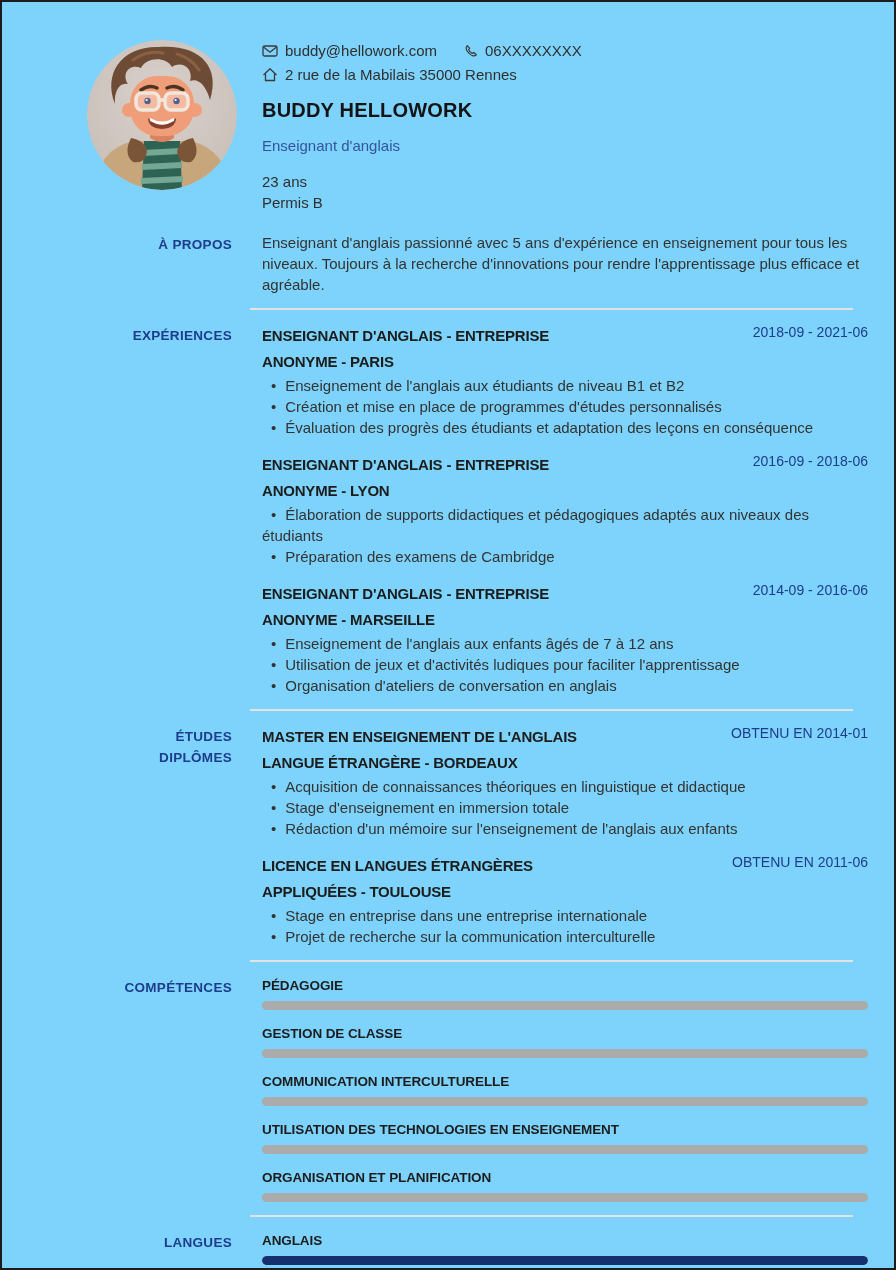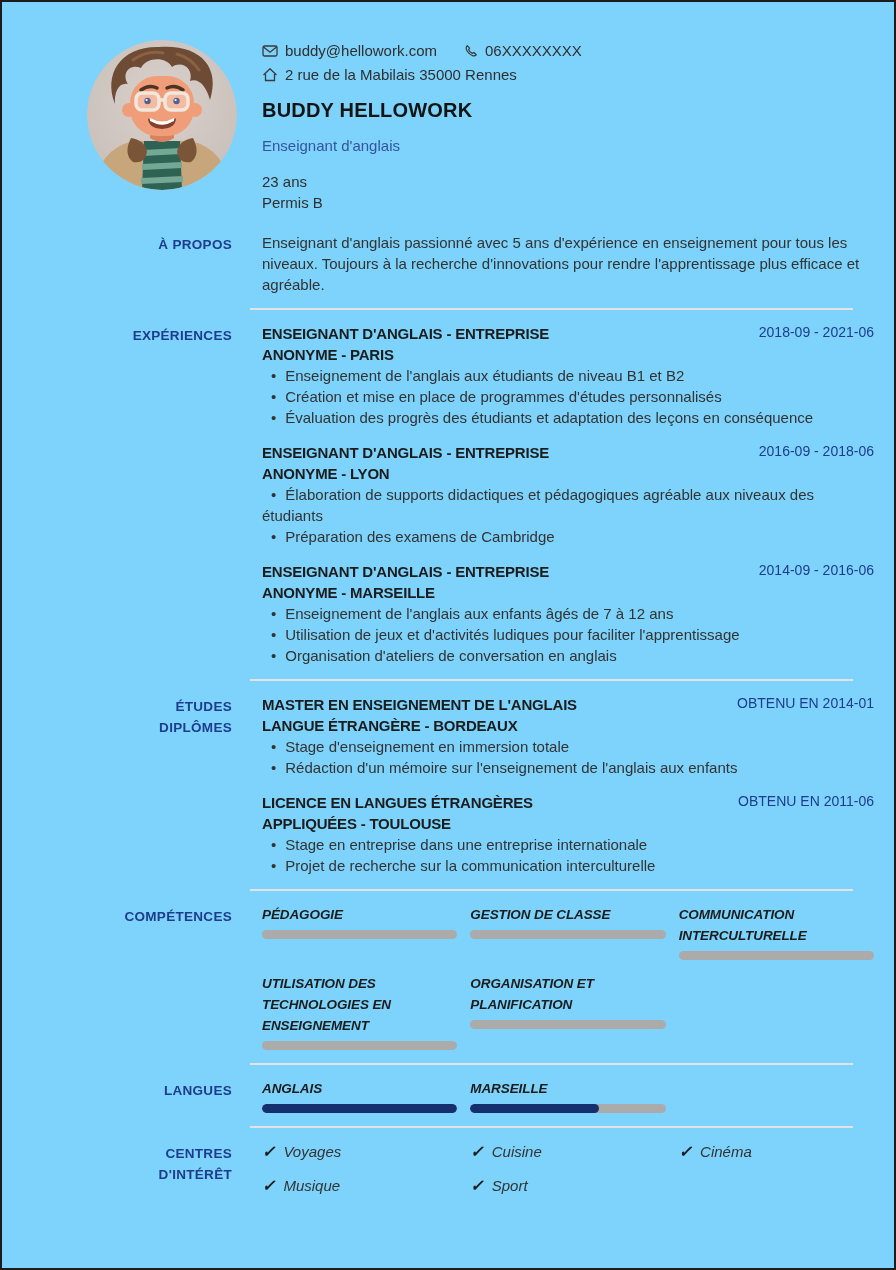--- a/index.html
+++ b/index.html
@@ -14,36 +14,36 @@
   .avatar-wrap { width:235px; flex-shrink:0; display:flex; justify-content:flex-end; }
   .avatar { width:150px; height:150px; border-radius:50%; overflow:hidden; }
   .head-text { flex:1; margin-left:25px; }
   .contact-row { display:flex; align-items:center; gap:26px; }
   .contact-item { display:flex; align-items:center; font-size:15px; color:#2f2f2f; line-height:22px; }
   .contact-item svg { margin-right:7px; flex-shrink:0; }
   .cv-name { font-size:20px; font-weight:bold; color:#141414; letter-spacing:.2px; margin-top:13px; }
   .job-title { margin-top:15px; font-size:15px; color:#35549d; }
   .perso { margin-top:17px; font-size:15px; color:#2f2f2f; line-height:21px; }
   
-  .section { display:flex; padding:13px 20px 13px 0; }
+  .section { display:flex; padding:13px 26px 13px 0; }
   .s-label { width:230px; flex-shrink:0; text-align:right; color:#1d3c8c; font-weight:bold;
              font-size:13.5px; line-height:21px; letter-spacing:.3px; padding-top:2px; }
   .s-content { flex:1; margin-left:30px; }
   .divider { height:2px; background:#e3e3e3; margin:0 41px 0 248px; }
   .body-text { font-size:15px; color:#333; line-height:21px; }
   
   .entry + .entry { margin-top:14px; }
   .entry-head { display:flex; justify-content:space-between; align-items:flex-start; }
-  .entry-title { font-weight:bold; font-size:15px; color:#1c1c1c; line-height:21px; max-width:320px; letter-spacing:-.2px; }
+  .entry-title { font-weight:bold; font-size:15px; color:#1c1c1c; line-height:26px; max-width:320px; letter-spacing:-.2px; }
   .entry-date { font-weight:normal; font-size:14px; color:#1d3c8c; white-space:nowrap; padding-top:1px; }
   .bullets { margin-top:0; }
   .bullet { font-size:15px; color:#333; line-height:21px; }
   .bullet::before { content:"•"; margin:0 9px 0 9px; }
   
-  .grid3 { display:grid; grid-template-columns:repeat(3,1fr); column-gap:13px; row-gap:13px; align-items:start;font-style:italic; }
+  .grid3 { display:grid; grid-template-columns:repeat(1,1fr); column-gap:13px; row-gap:13px; align-items:start; }
   .skill-name { font-weight:bold; font-size:13.5px; color:#1c1c1c; line-height:21px; letter-spacing:-.1px; margin-bottom:5px; }
   .bar { height:9px; border-radius:5px; background:#ababab; position:relative; overflow:hidden; }
   .bar-fill { position:absolute; left:0; top:0; bottom:0; background:#15306e; border-radius:5px; }
   .interest { font-size:15px; color:#333; line-height:21px; display:flex; align-items:center; }
   .check { font-weight:bold; color:#1c1c1c; font-size:16px; margin-right:8px; }
 </style>
 </head>
 <body>
 
 <div class="page">
@@ -158,21 +158,21 @@
           <div class="bullet">Évaluation des progrès des étudiants et adaptation des leçons en conséquence</div>
         </div>
       </div>
 
       <div class="entry">
         <div class="entry-head">
           <div class="entry-title">ENSEIGNANT D'ANGLAIS - ENTREPRISE ANONYME - LYON</div>
           <div class="entry-date">2016-09 - 2018-06</div>
         </div>
         <div class="bullets">
-          <div class="bullet">Élaboration de supports didactiques et pédagogiques agréable aux niveaux des étudiants</div>
+          <div class="bullet">Élaboration de supports didactiques et pédagogiques adaptés aux niveaux des étudiants</div>
           <div class="bullet">Préparation des examens de Cambridge</div>
         </div>
       </div>
 
       <div class="entry">
         <div class="entry-head">
           <div class="entry-title">ENSEIGNANT D'ANGLAIS - ENTREPRISE ANONYME - MARSEILLE</div>
           <div class="entry-date">2014-09 - 2016-06</div>
         </div>
         <div class="bullets">
@@ -193,20 +193,21 @@
       <div>DIPLÔMES</div>
     </div>
     <div class="s-content">
 
       <div class="entry">
         <div class="entry-head">
           <div class="entry-title">MASTER EN ENSEIGNEMENT DE L'ANGLAIS LANGUE ÉTRANGÈRE - BORDEAUX</div>
           <div class="entry-date">OBTENU EN 2014-01</div>
         </div>
         <div class="bullets">
+          <div class="bullet">Acquisition de connaissances théoriques en linguistique et didactique</div>
           <div class="bullet">Stage d'enseignement en immersion totale</div>
           <div class="bullet">Rédaction d'un mémoire sur l'enseignement de l'anglais aux enfants</div>
         </div>
       </div>
 
       <div class="entry">
         <div class="entry-head">
           <div class="entry-title">LICENCE EN LANGUES ÉTRANGÈRES APPLIQUÉES - TOULOUSE</div>
           <div class="entry-date">OBTENU EN 2011-06</div>
         </div>

